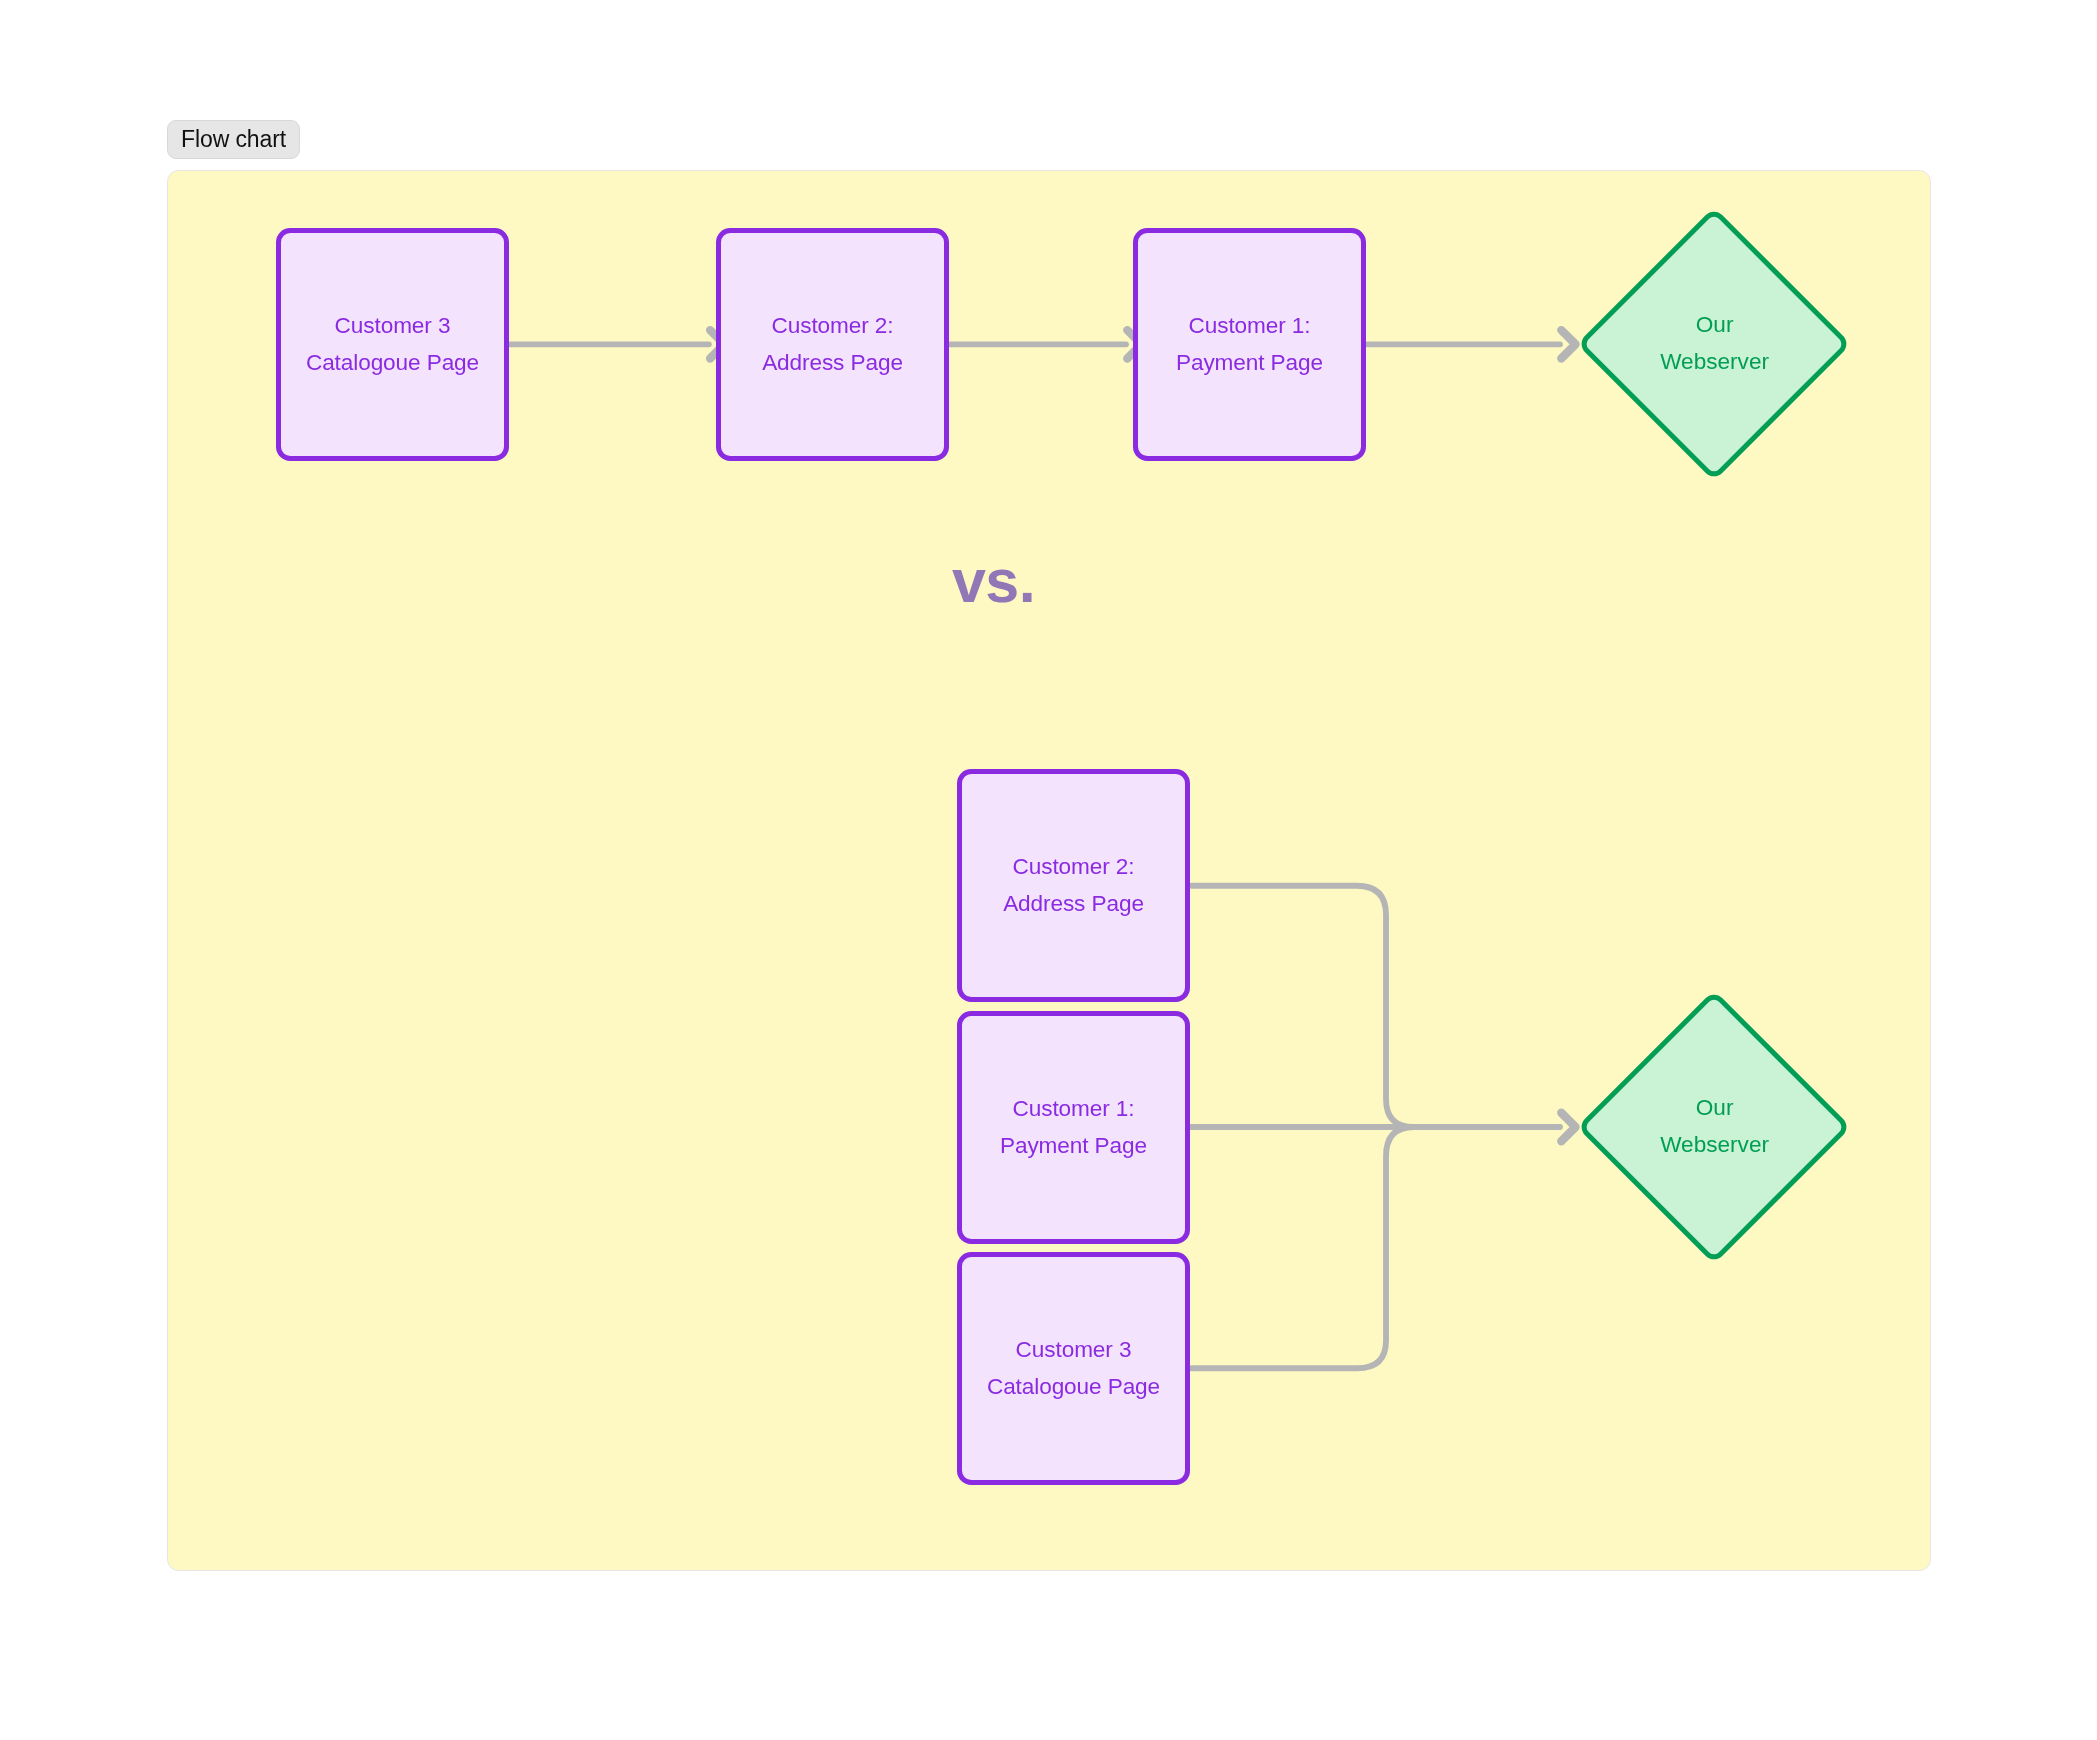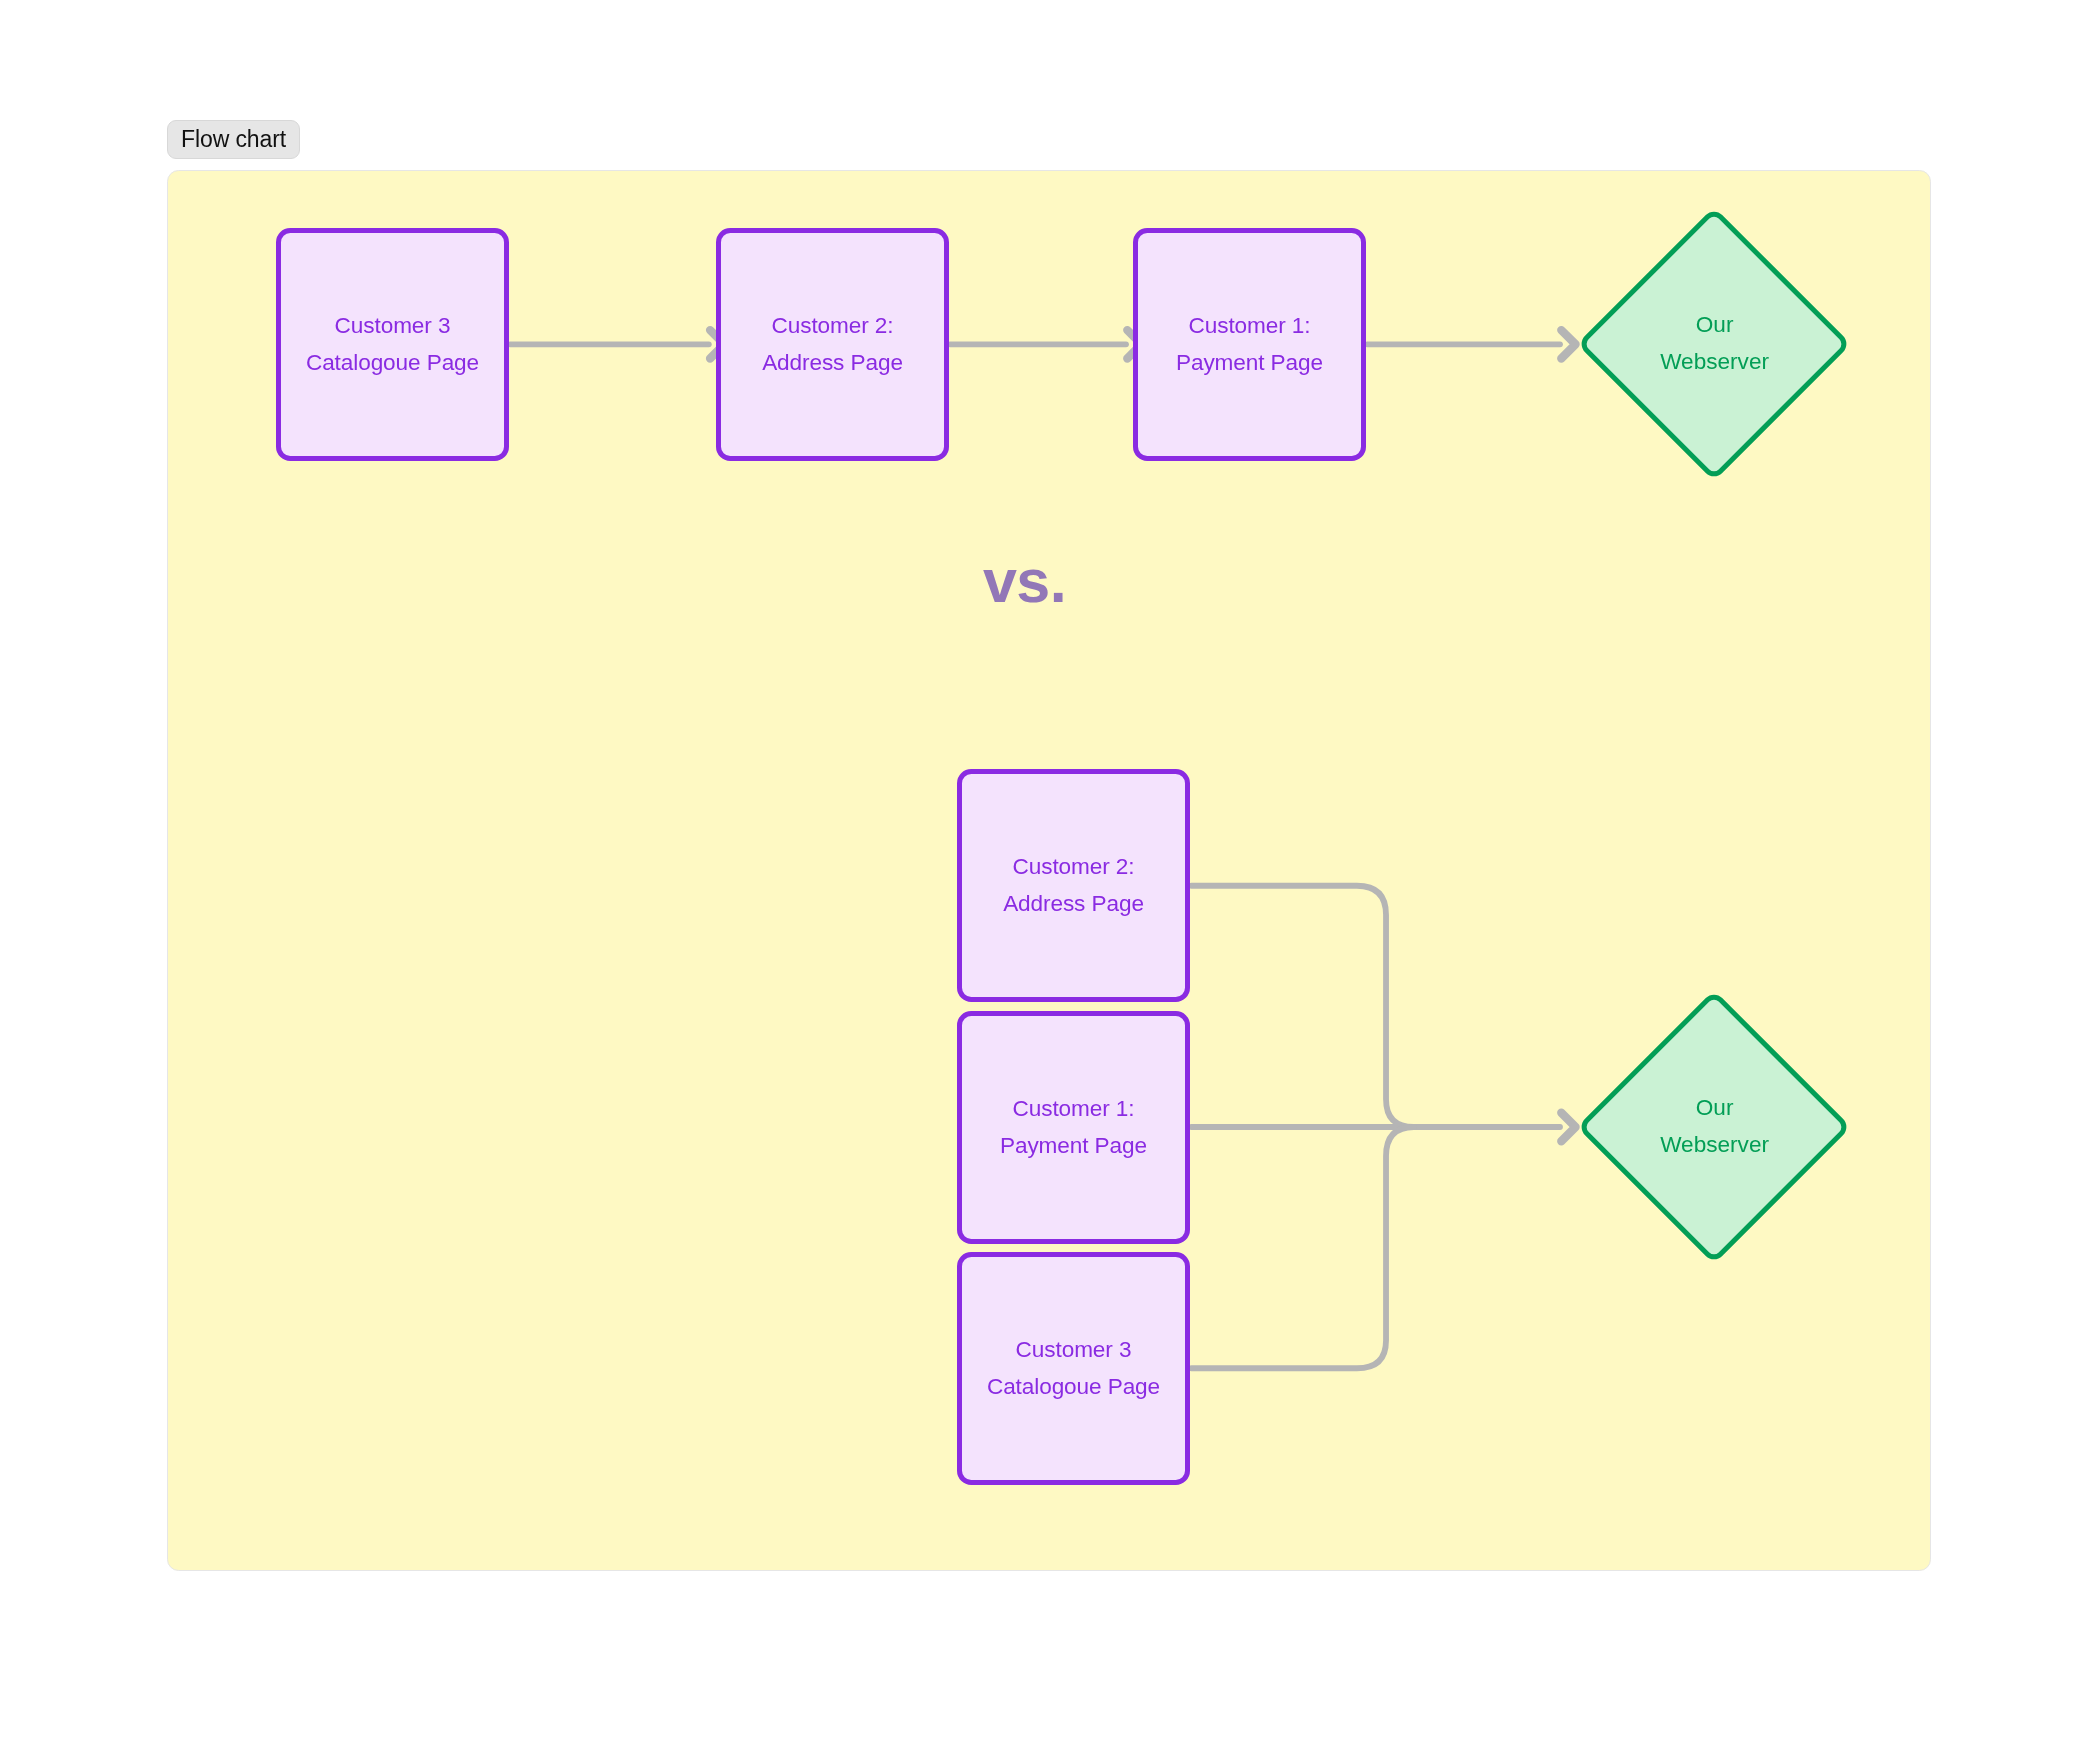--- a/index.html
+++ b/index.html
@@ -139,21 +139,21 @@
         </div>
       </div>
 
       <div class="node node-dec" style="left:1449px; top:76px;">
         <div class="dec-label">
           <span class="nl">Our</span>
           <span class="nl">Webserver</span>
         </div>
       </div>
 
-      <div class="vs-label" style="left:815px; top:375px;">vs.</div>
+      <div class="vs-label" style="left:784px; top:375px;">vs.</div>
 
       <div class="node node-proc" style="left:789px; top:598px;">
         <div>
           <span class="nl">Customer 2:</span>
           <span class="nl">Address Page</span>
         </div>
       </div>
 
       <div class="node node-proc" style="left:789px; top:840px;">
         <div>

